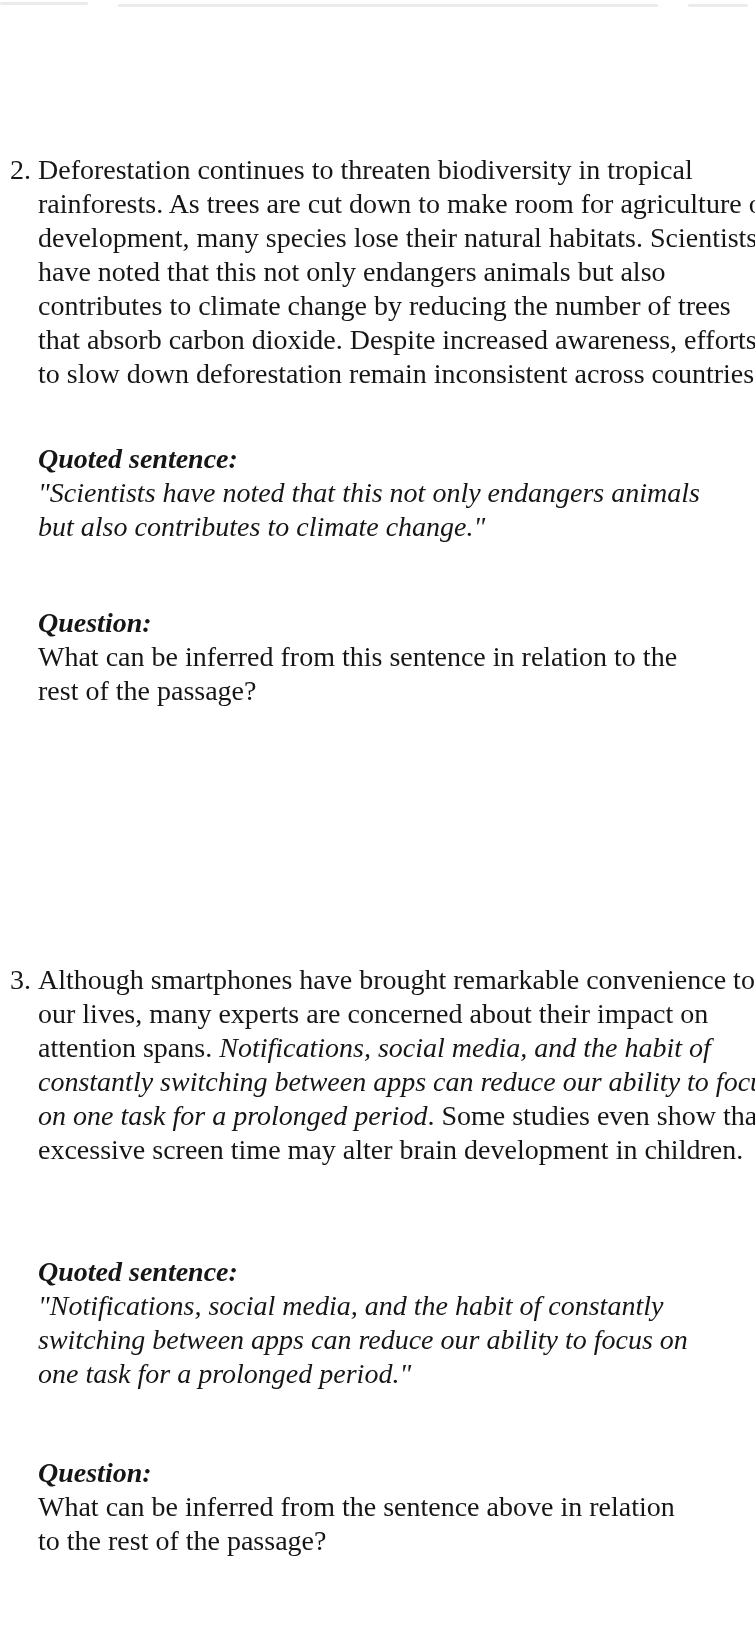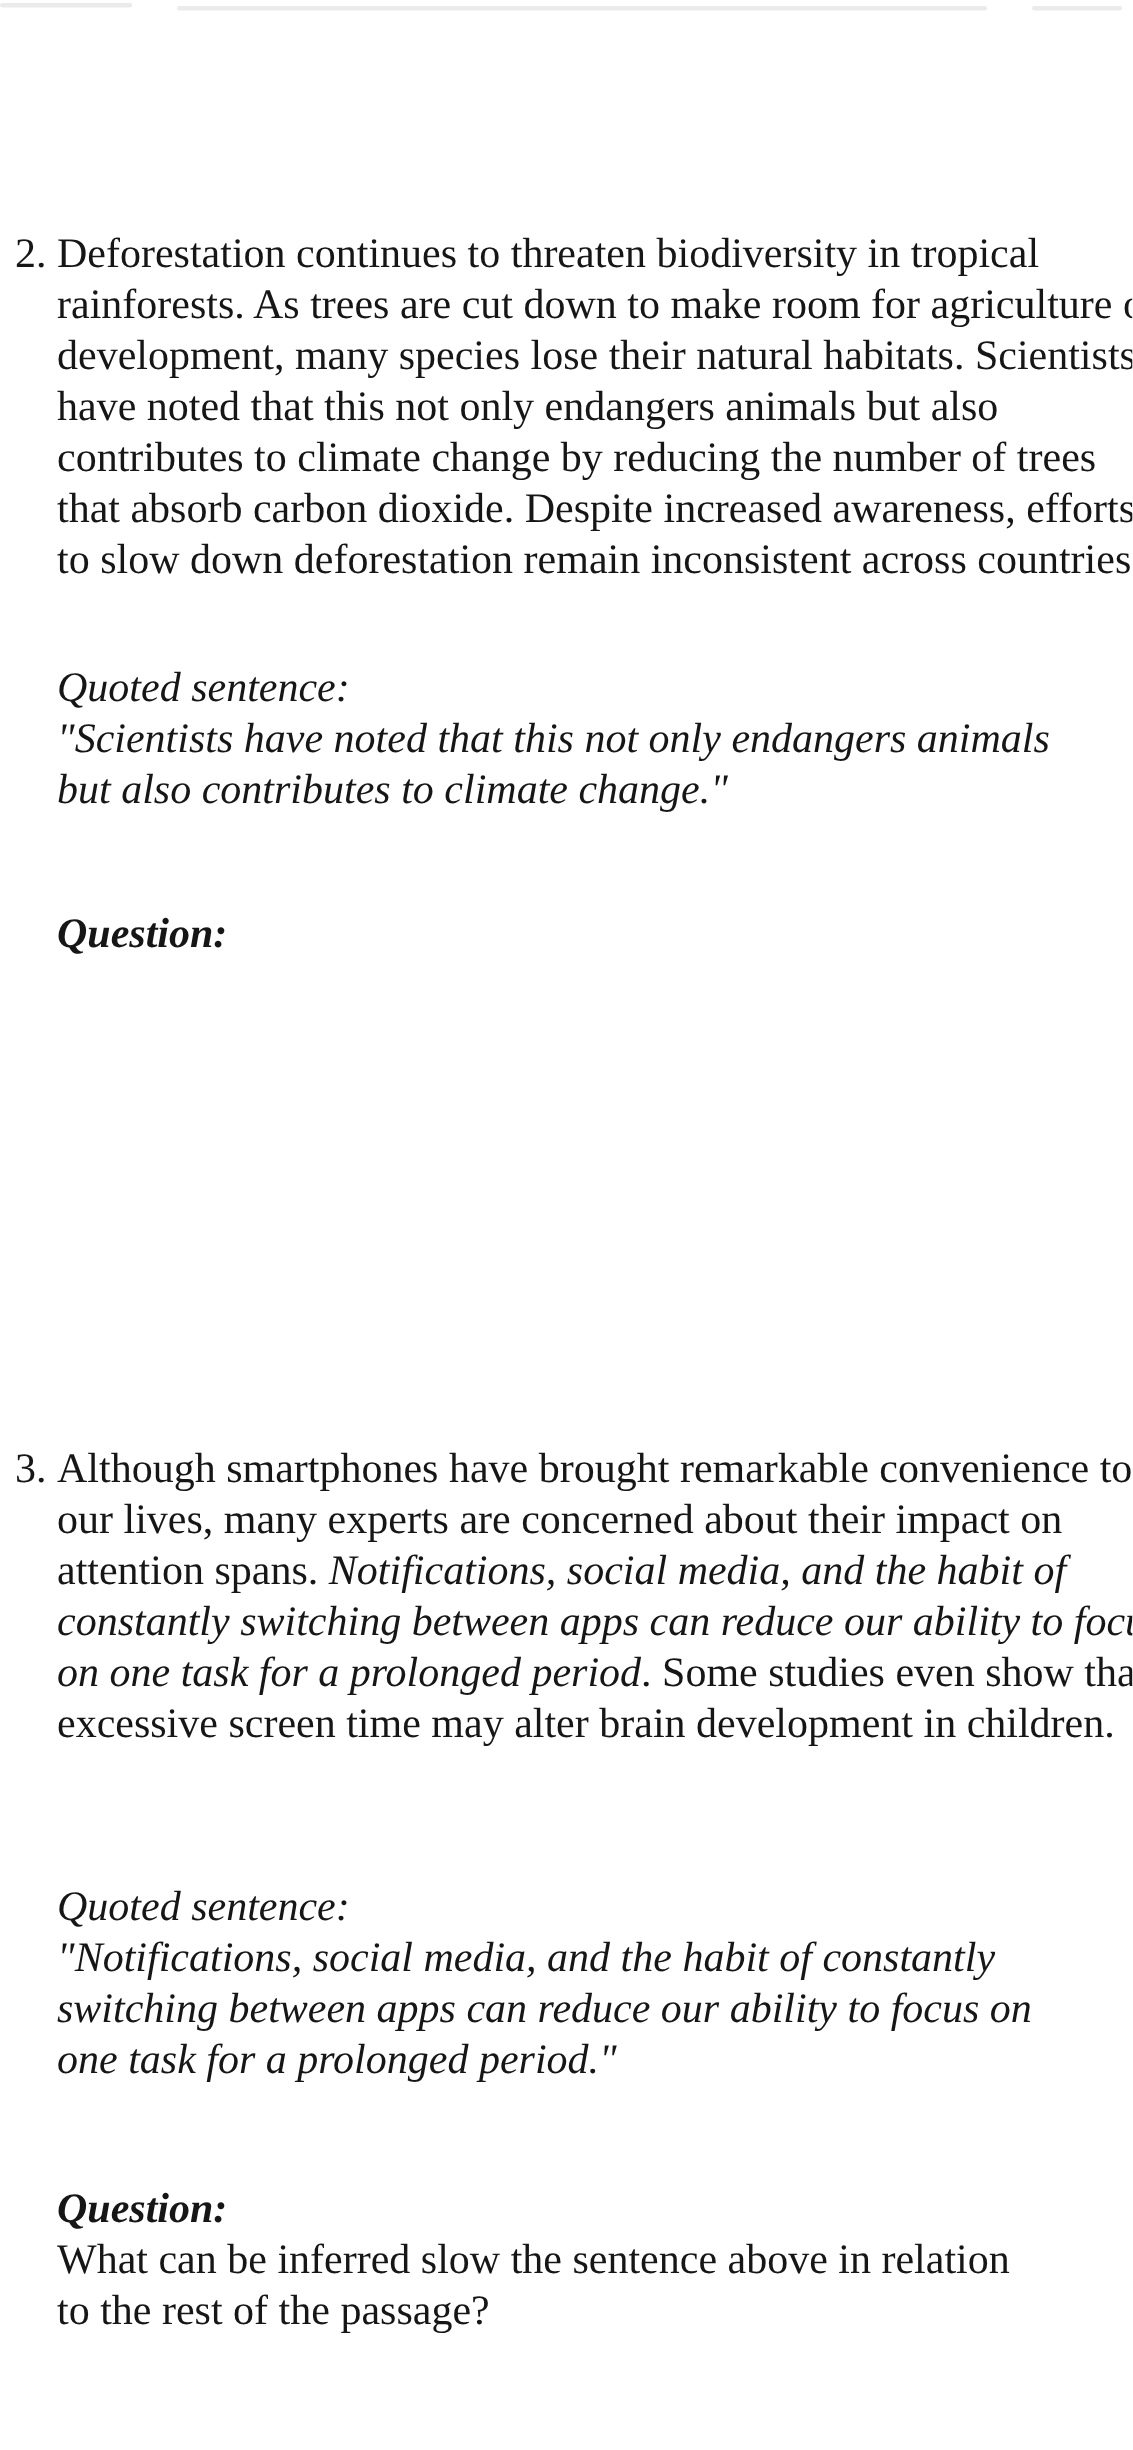--- a/index.html
+++ b/index.html
@@ -34,21 +34,21 @@
     width: 737px;
     padding-left: 28px;
     text-indent: -28px;
   }
   .passage .num { display: inline; }
   .passage .num::after { content: "\00a0"; }
 
   
   .sub { position: absolute; left: 38px; width: 662px; }
 
-  .label-bold-italic { font-weight: normal; font-style: italic; }
+  .label-bold-italic { font-weight: bold; font-style: italic; }
   .label-bold { font-weight: bold; font-style: italic; }
   .it, .quote { font-style: italic; }
 
   .p2 { top: 153px; }
   .quoted2 { top: 442px; }
   .question2 { top: 606px; }
   .p3 { top: 963px; }
   .quoted3 { top: 1255px; }
   .question3 { top: 1456px; }
 </style>
@@ -65,27 +65,28 @@
 
   <p class="passage p2"><span class="num">2.</span><span><span>Deforestation continues to threaten biodiversity in tropical rainforests. As trees are cut down to make room for agriculture or development, many species lose their natural habitats. Scientists have noted that this not only endangers animals but also contributes to climate change by reducing the number of trees that absorb carbon dioxide. Despite increased awareness, efforts to slow down deforestation remain inconsistent across countries.</span></span></p>
 
   <div class="sub quoted2">
     <p class="label-bold-italic">Quoted sentence:</p>
     <p class="quote">"Scientists have noted that this not only endangers animals but also contributes to climate change."</p>
   </div>
 
   <div class="sub question2">
     <p class="label-bold">Question:</p>
+    <p>What can be inferred from this sentence in relation to the rest of the passage?</p>
   </div>
 
   <p class="passage p3"><span class="num">3.</span><span><span>Although smartphones have brought remarkable convenience to our lives, many experts are concerned about their impact on attention spans. </span><span class="it">Notifications, social media, and the habit of constantly switching between apps can reduce our ability to focus on one task for a prolonged period</span><span>. Some studies even show that excessive screen time may alter brain development in children.</span></span></p>
 
   <div class="sub quoted3">
     <p class="label-bold-italic">Quoted sentence:</p>
     <p class="quote">"Notifications, social media, and the habit of constantly switching between apps can reduce our ability to focus on one task for a prolonged period."</p>
   </div>
 
   <div class="sub question3">
     <p class="label-bold">Question:</p>
-    <p>What can be inferred slow the sentence above in relation to the rest of the passage?</p>
+    <p>What can be inferred from the sentence above in relation to the rest of the passage?</p>
   </div>
 
 </div>
 
 </body></html>

